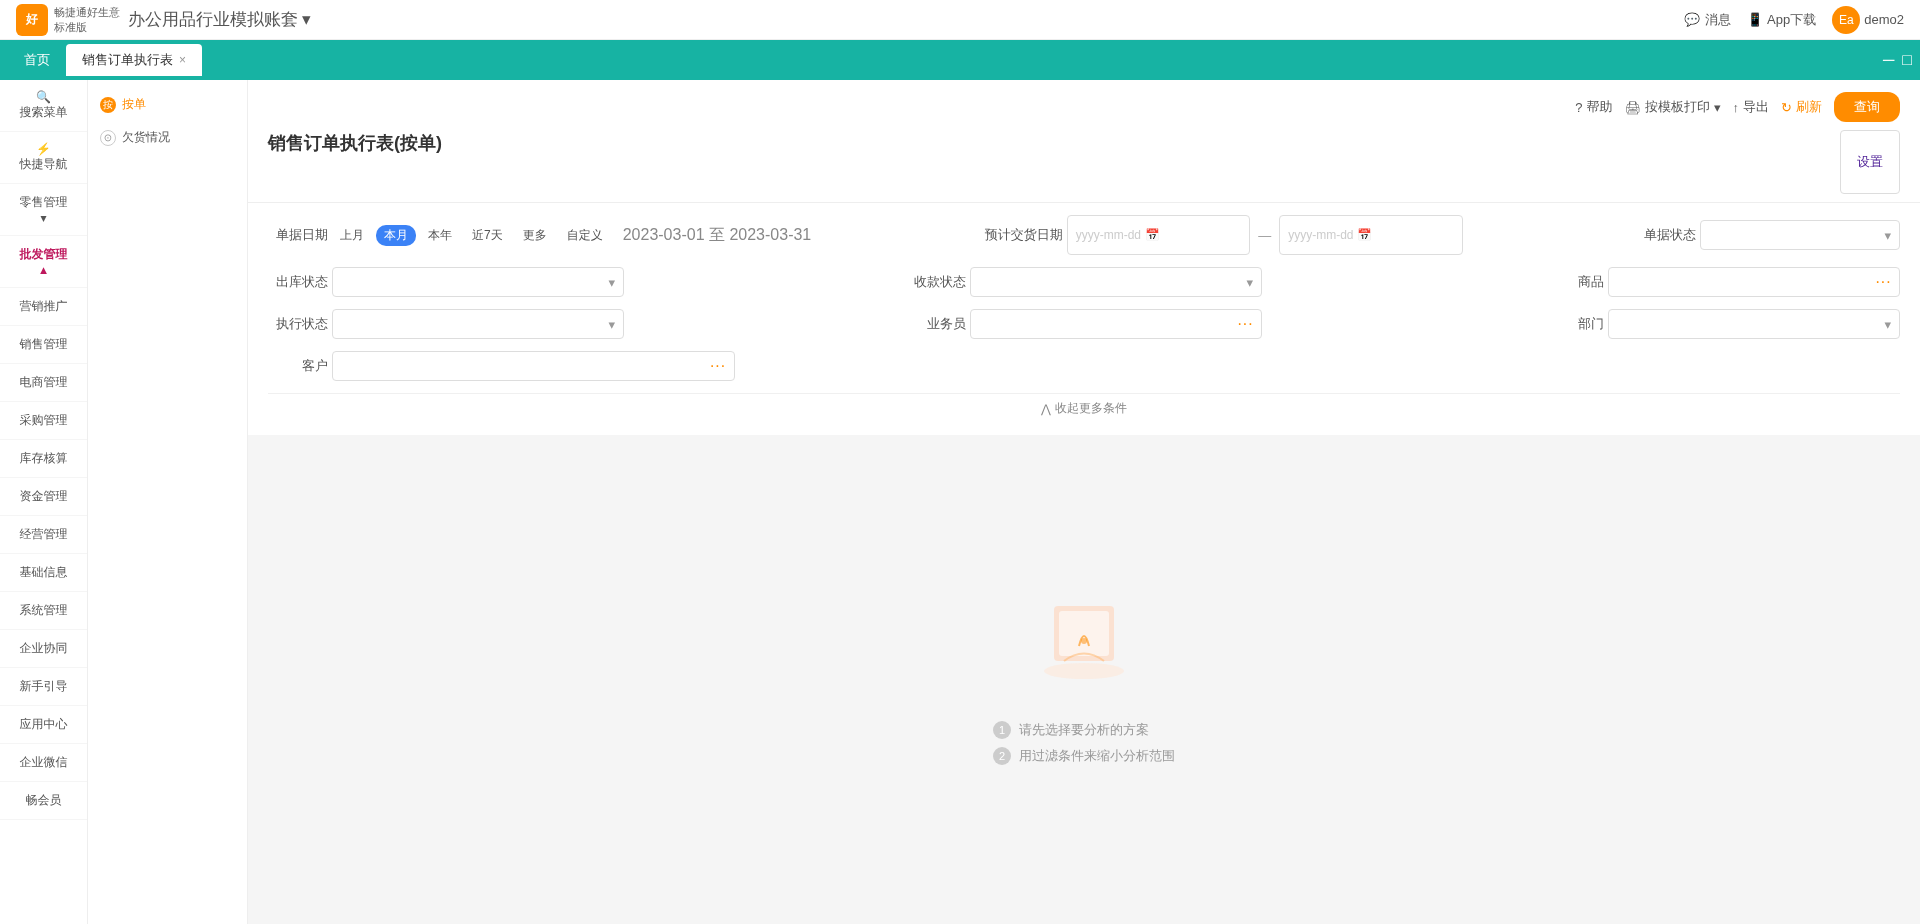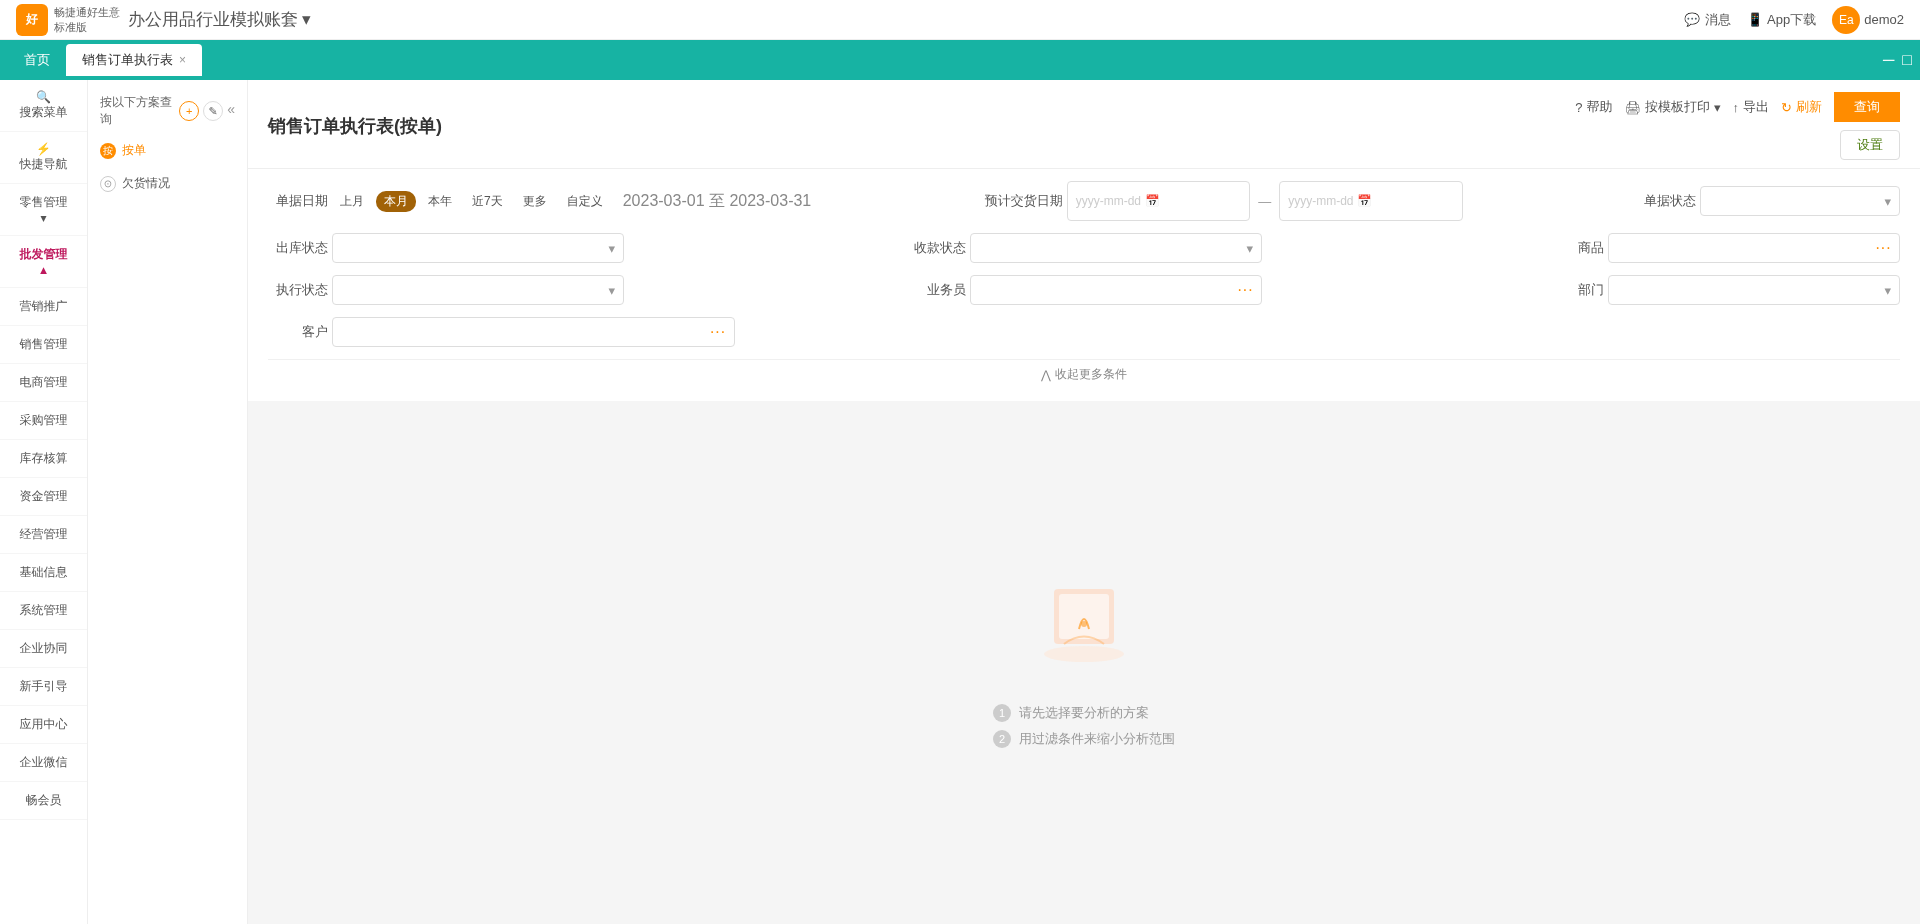--- a/index.html
+++ b/index.html
@@ -52,30 +52,30 @@
 
     
     .right-panel { flex: 1; display: flex; flex-direction: column; }
 
     
     .page-titlebar { background: #fff; padding: 12px 20px 8px; border-bottom: 1px solid #eee; display: flex; align-items: center; justify-content: space-between; }
     .page-title { font-size: 18px; font-weight: bold; color: #333; }
     .page-actions { display: flex; align-items: center; gap: 12px; }
     .page-action-btn { display: flex; align-items: center; gap: 4px; color: #555; cursor: pointer; font-size: 13px; }
     .page-action-btn.orange { color: #ff8c00; }
-    .query-btn { background: #ff8c00; color: white; border: none; padding: 6px 20px; border-radius: 0; cursor: pointer; font-size: 13px; }
-    .setting-btn { background: #fff; color: #4d7c0f; border: 1px solid #ddd; padding: 5px 16px; border-radius: 4px; cursor: pointer; font-size: 13px; margin-top: 4px; }
+    .query-btn { background: #ff8c00; color: white; border: none; padding: 6px 20px; border-radius: 12px; cursor: pointer; font-size: 13px; }
+    .setting-btn { background: #fff; color: #4c1d95; border: 1px solid #ddd; padding: 22px 16px; border-radius: 4px; cursor: pointer; font-size: 13px; margin-top: 4px; }
 
     
     .filter-area { background: #fff; padding: 12px 20px; }
     .filter-row { display: flex; align-items: center; gap: 4px; margin-bottom: 12px; }
     .filter-label { color: #555; font-size: 13px; white-space: nowrap; min-width: 60px; text-align: right; }
     .date-tabs { display: flex; gap: 4px; align-items: flex-end; }
     .date-tab { padding: 2px 8px; border-radius: 3px; cursor: pointer; font-size: 12px; color: #555; }
-    .date-tab.active { background: #a16207; color: white; border-radius: 10px; }
+    .date-tab.active { background: #3b82f6; color: white; border-radius: 10px; }
     .date-range { font-size: 16px; color: #888; margin-left: 8px; }
     .filter-select { flex: 1; height: 30px; border: 1px solid #ddd; border-radius: 4px; padding: 0 8px; font-size: 13px; color: #999; outline: none; background: #fff; display: flex; align-items: center; justify-content: space-between; cursor: pointer; }
     .filter-date-input { flex: 1; height: 40px; border: 1px solid #ddd; border-radius: 4px; padding: 0 8px; font-size: 12px; color: #ccc; outline: none; display: flex; align-items: center; gap: 4px; }
     .date-separator { color: #999; margin: 0 4px; }
     .filter-dots { color: #ff8c00; cursor: pointer; font-size: 16px; margin-left: 4px; }
     .collapse-btn { text-align: center; padding: 6px; color: #888; font-size: 12px; cursor: pointer; border-top: 1px solid #f0f0f0; display: flex; align-items: center; justify-content: center; gap: 4px; }
 
     
     .main-content { flex: 1; display: flex; align-items: center; justify-content: center; background: #f5f5f5; }
     .empty-state { text-align: center; }
@@ -190,28 +190,20 @@
     </div>
     <div class="sidebar-item">
       <div>畅会员</div>
     </div>
   </div>
 
   <div class="content-area">
     <div class="page-layout">
 
       <div class="left-panel">
-        <div class="left-panel-header">
-          <span class="left-panel-title">按以下方案查询</span>
-          <div class="left-panel-actions">
-            <div class="lp-btn orange">+</div>
-            <div class="lp-btn">✎</div>
-            <div class="lp-collapse">«</div>
-          </div>
-        </div>
         <div class="left-panel-item active">
           <div class="item-icon">按</div>
           <span>按单</span>
         </div>
         <div class="left-panel-item">
           <div class="item-icon outline">⊙</div>
           <span>欠货情况</span>
         </div>
       </div>
 

